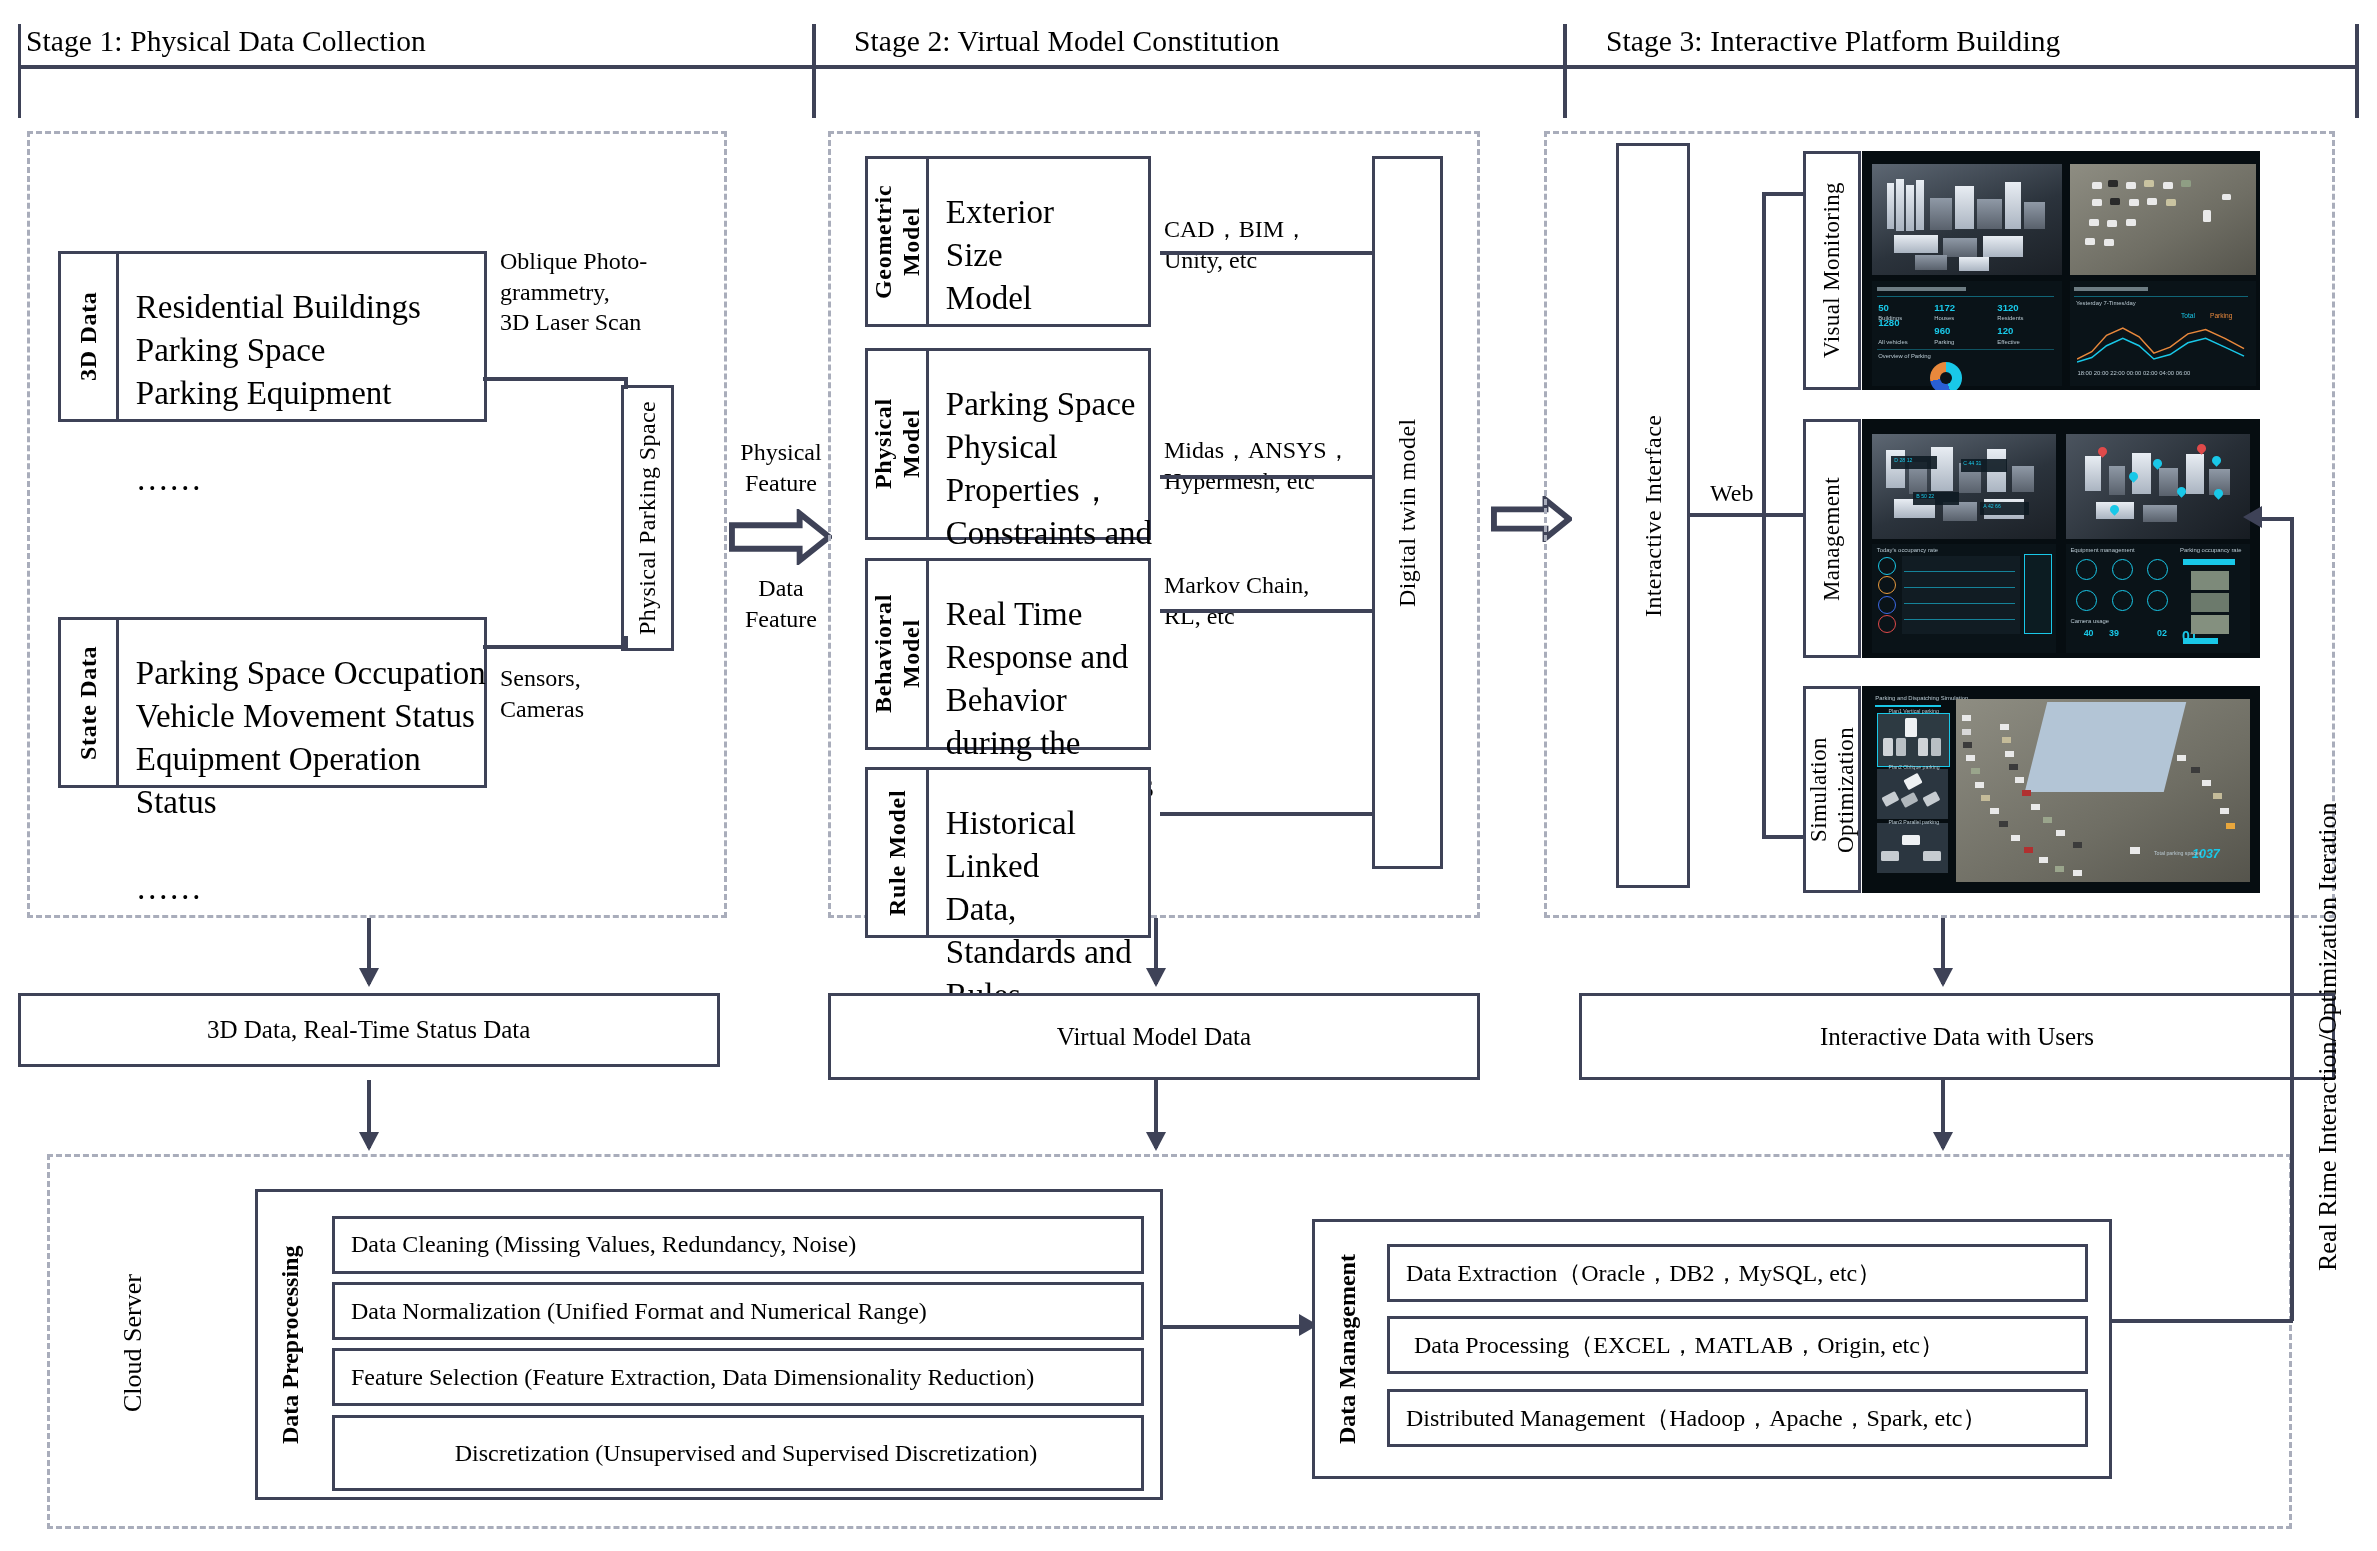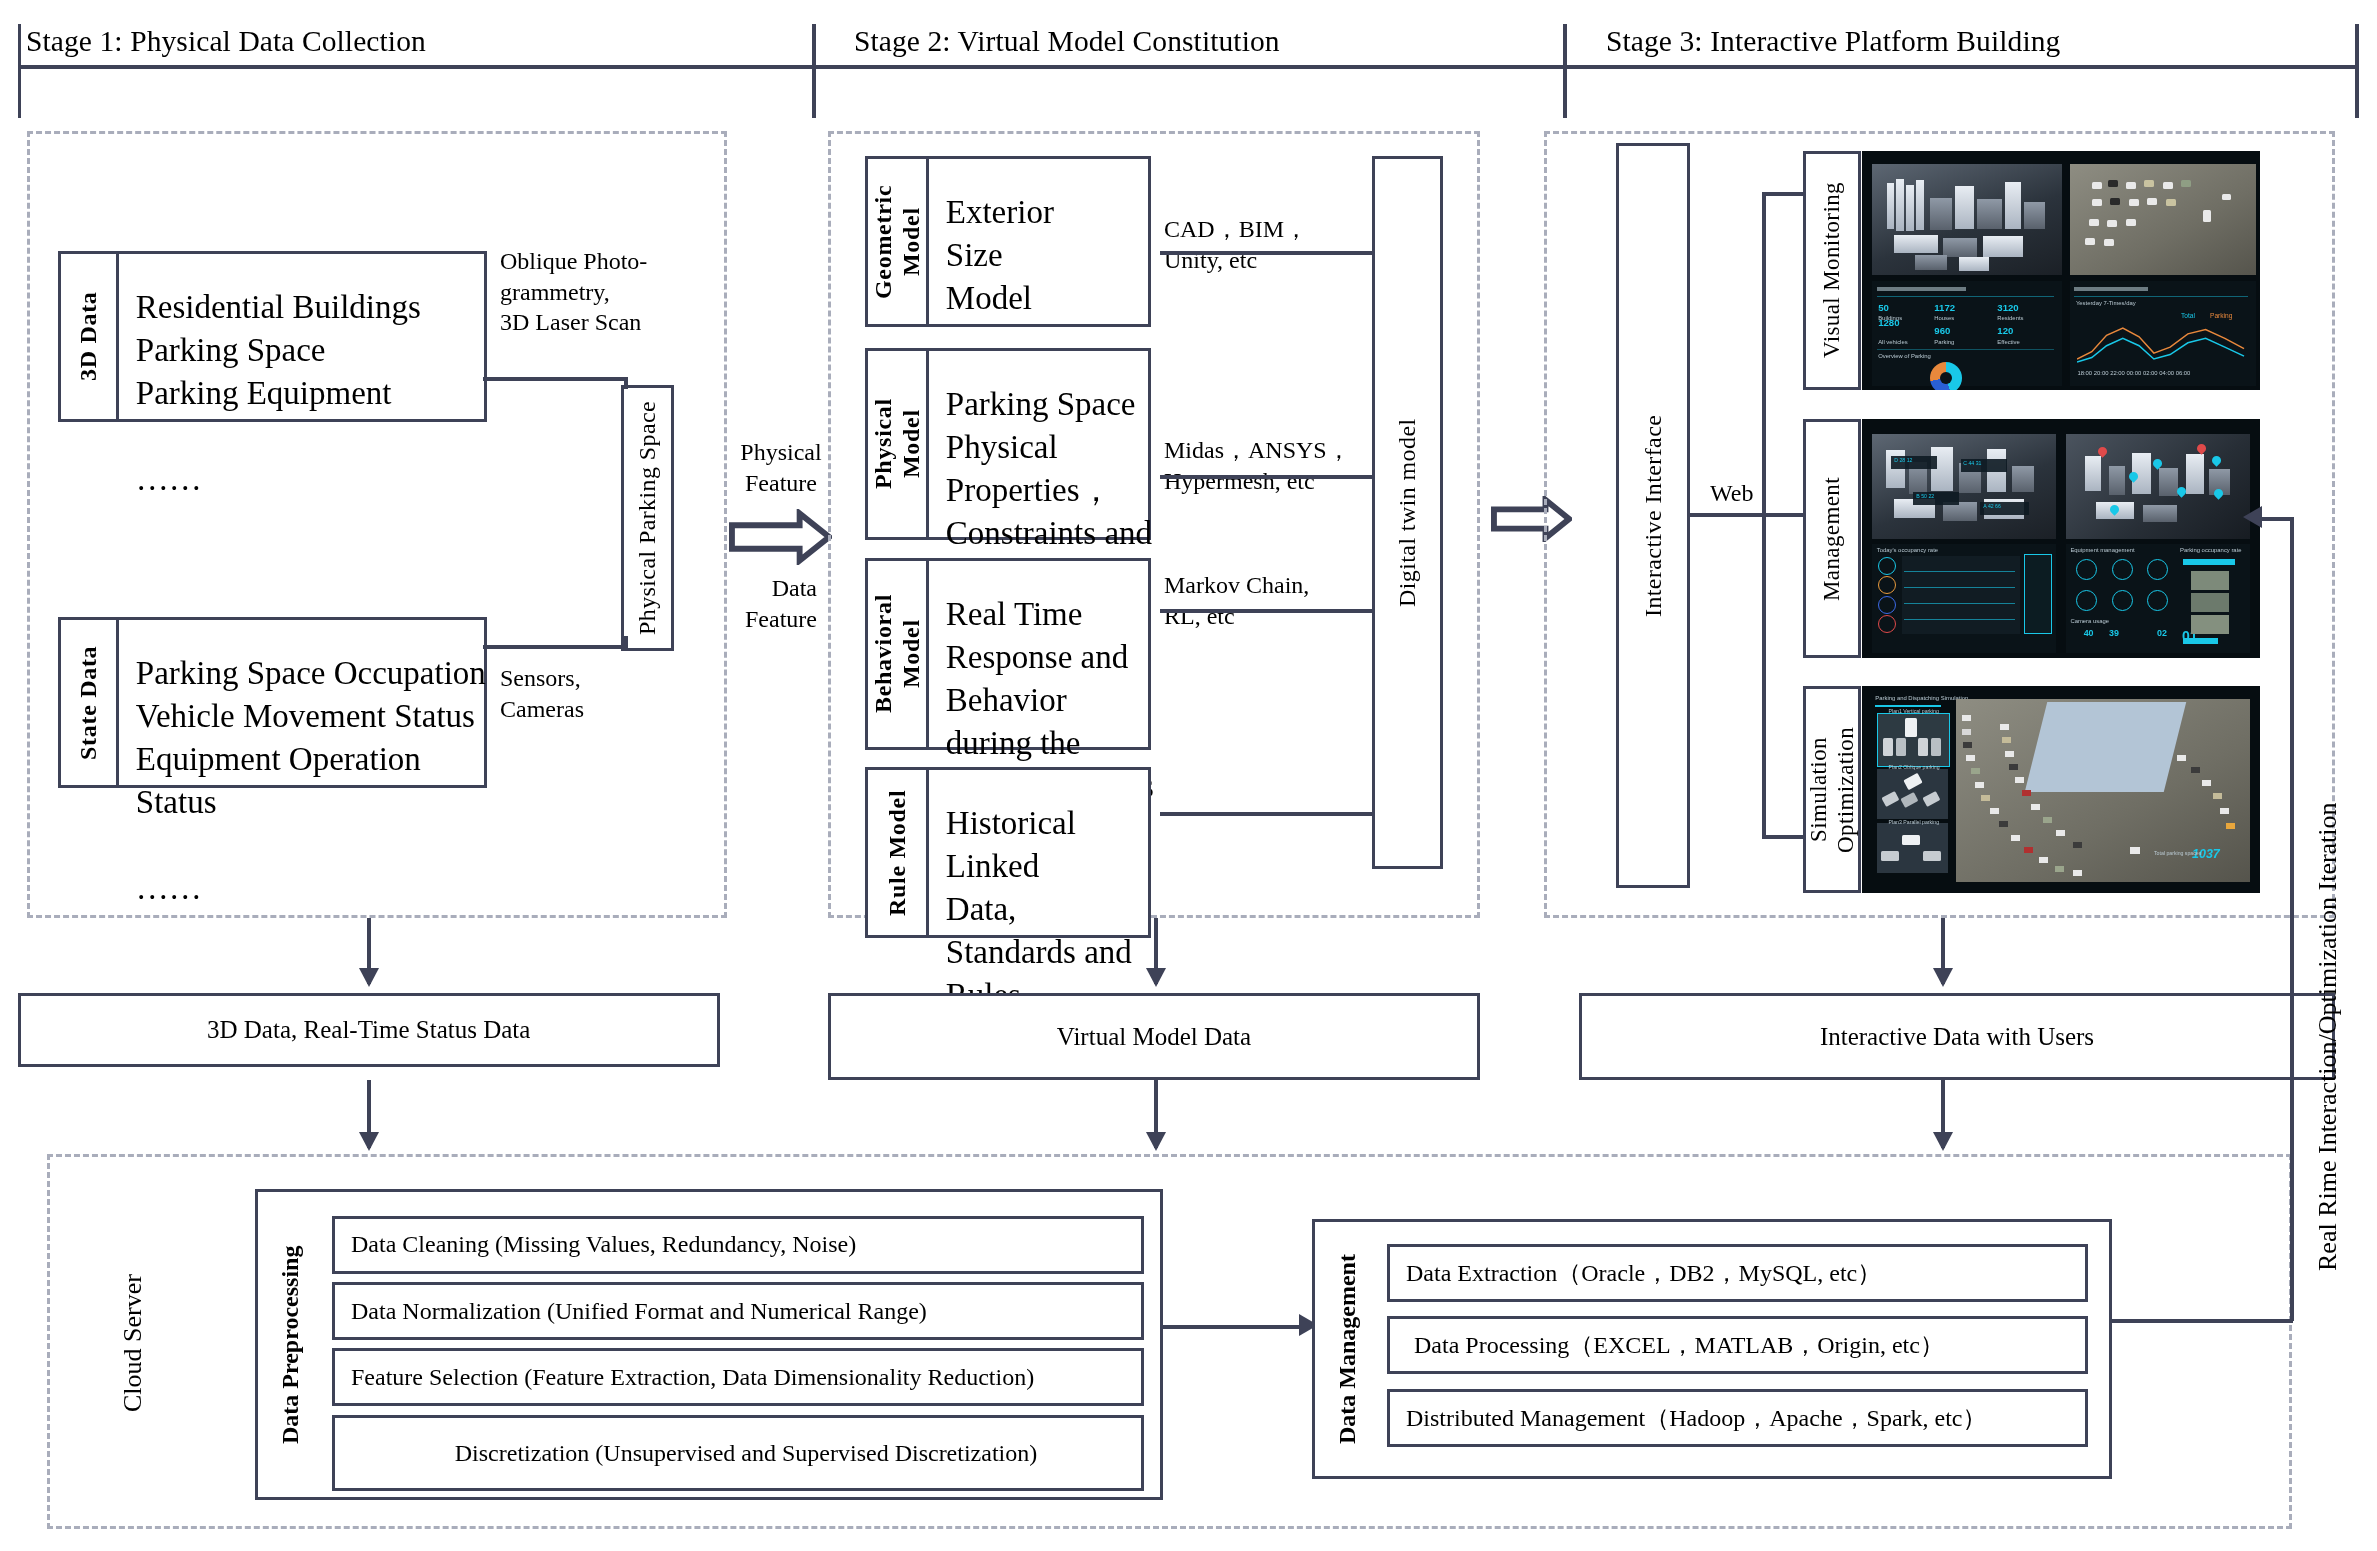--- a/index.html
+++ b/index.html
@@ -133,21 +133,21 @@
   <div class="ln lnh" style="left:483px;top:377px;width:144px;"></div>
   <div class="ln lnv" style="left:624px;top:377px;height:11.8px;"></div>
   <div class="ln lnh" style="left:483px;top:645px;width:144px;"></div>
   <div class="ln lnv" style="left:624px;top:636px;height:11.8px;"></div>
 
   <div class="abs annot ctr" style="left: 722px; top: 437px; width: 118px; white-space: pre-line;">Physical
 Feature</div>
   <svg class="blockarrow" style="left:729px;top:509px;" width="103" height="56" viewBox="0 0 140 76">
     <polygon points="4,22 96,22 96,6 136,38 96,70 96,54 4,54" fill="#ffffff" stroke="#3e4257" stroke-width="8" stroke-linejoin="miter"></polygon>
   </svg>
-  <div class="abs annot ctr" style="left: 722px; top: 573px; width: 118px; white-space: pre-line; text-align: right;">Data
+  <div class="abs annot ctr" style="left: 722px; top: 573px; width: 118px; white-space: pre-line;">Data
 Feature</div>
 
   <div class="abs dashed" style="left:828px;top:131px;width:652px;height:787px;"></div>
 
   <div class="abs box" style="left:865px;top:156px;width:286px;height:171px;">
     <div class="abs" style="left:0;top:0;width:61px;height:100%;border-right:3.7px solid #3e4257;box-sizing:border-box;">
       <div class="vtxt-2 sidelbl" style="width: 100%; height: 100%; white-space: pre-line;">Geometric
 Model</div>
     </div>
     <div class="abs celltxt" style="left: 66px; top: 0px; width: 214px; white-space: pre-line;">Exterior

